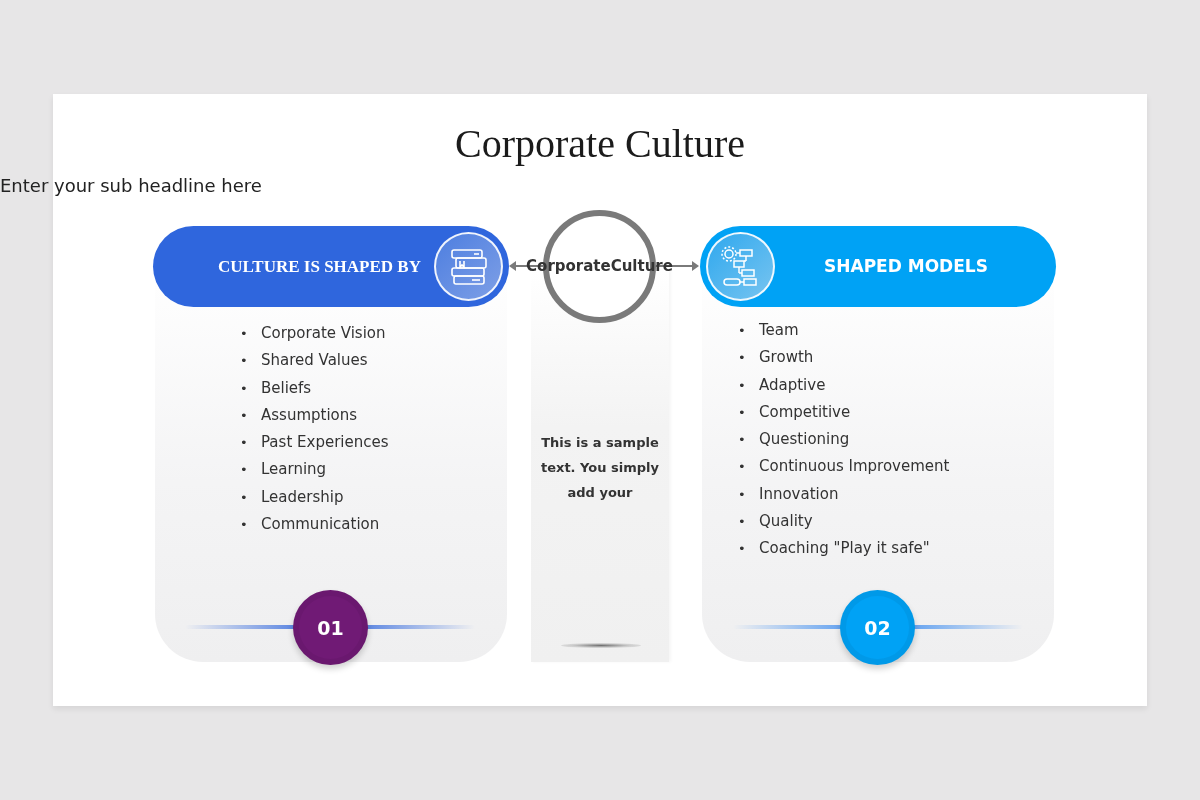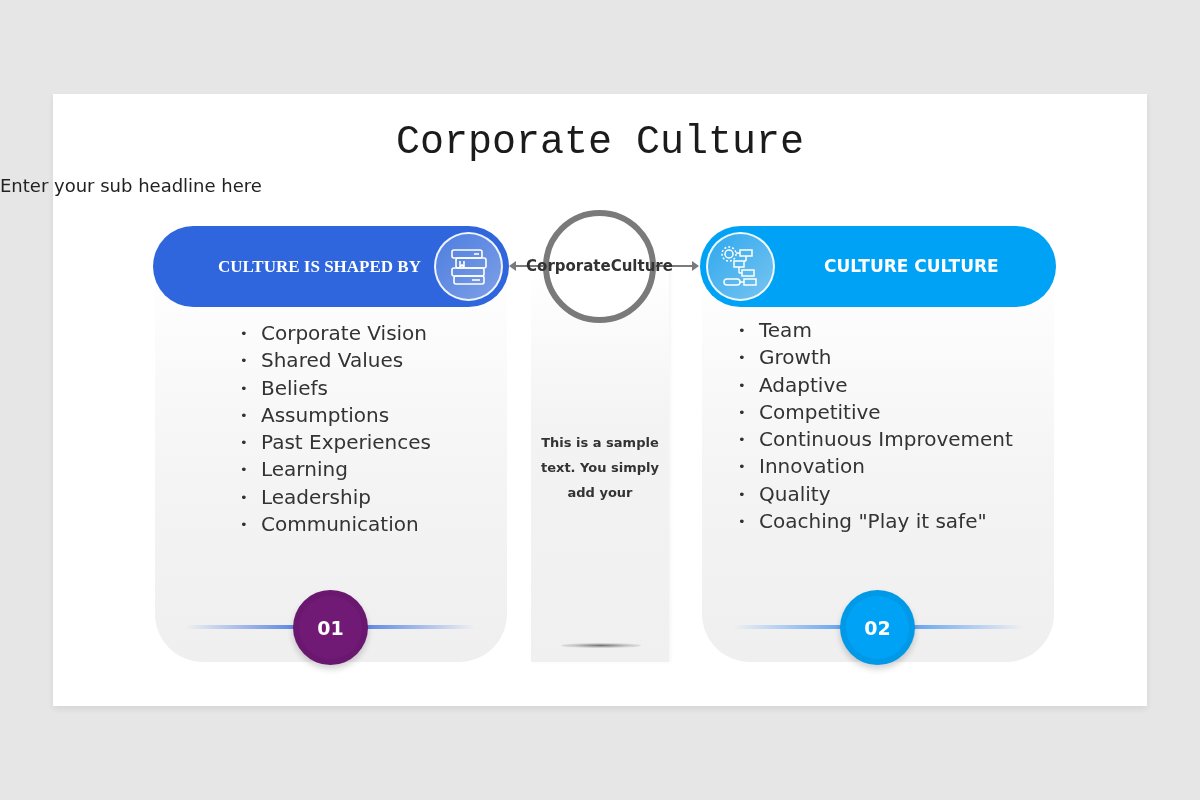--- a/index.html
+++ b/index.html
@@ -4,21 +4,21 @@
 <style>
   * { box-sizing: border-box; margin: 0; padding: 0; }
   html, body { width: 1200px; height: 800px; overflow: hidden; }
   body { background: #e7e6e7; font-family: "Liberation Sans", sans-serif; position: relative; }
   .slide {
     position: absolute; left: 53px; top: 94px; width: 1094px; height: 612px;
     background: #ffffff; box-shadow: 0 3px 6px rgba(0,0,0,0.08);
   }
   .title {
     position: absolute; left: 0; top: 120px; width: 1200px; text-align: center;
-    font-size: 40px; color: #1b1b1b; font-family: Liberation Mono, monospace; letter-spacing: 0px;
+    font-size: 40px; color: #1b1b1b; font-family: Liberation Serif, serif; letter-spacing: 0px;
     font-weight: normal;
   }
   .subtitle {
     position: absolute; left: 0; top: 175px; width: 1200px; text-align: left;
     font-size: 18px; color: #222; font-family: "DejaVu Sans", sans-serif;
   }
   .panel {
     position: absolute; top: 262px; width: 352px; height: 400px;
     border-radius: 0 0 48px 48px;
     background: linear-gradient(180deg, #ffffff 0%, #f4f4f5 55%, #efeff0 100%);
@@ -71,21 +71,21 @@
   .arrow.right { left: 656px; width: 37px; }
   .arrow.left::before {
     content: ""; position: absolute; left: -6px; top: -4px;
     border-right: 7px solid #7a7a7a; border-top: 5px solid transparent; border-bottom: 5px solid transparent;
   }
   .arrow.right::after {
     content: ""; position: absolute; right: -6px; top: -4px;
     border-left: 7px solid #7a7a7a; border-top: 5px solid transparent; border-bottom: 5px solid transparent;
   }
 
-  ul.items { position: absolute; list-style: none; font-size: 20px; color: #333; font-family: "DejaVu Sans", sans-serif; }
+  ul.items { position: absolute; list-style: none; font-size: 15px; color: #333; font-family: "DejaVu Sans", sans-serif; }
   ul.items li { height: 27.3px; line-height: 27.3px; position: relative; padding-left: 21px; }
   ul.items li::before {
     content: "•"; position: absolute; left: 0; top: 0; font-size: 13px; color: #333;
   }
   ul.items.left { left: 240px; top: 320px; }
   ul.items.right { left: 738px; top: 317px; }
 
   .num-line {
     position: absolute; top: 625px; height: 4px; width: 290px; border-radius: 2px;
   }
@@ -149,21 +149,21 @@
       <line x1="28" y1="12" x2="28" y2="17"></line>
         <line x1="26" y1="17" x2="28" y2="17"></line>
       <rect x="24" y="26" width="12" height="6"></rect>
       <line x1="21" y1="23" x2="21" y2="29"></line>
         <line x1="21" y1="29" x2="24" y2="29"></line>
       <rect x="6" y="35" width="16" height="6" rx="3"></rect>
       <rect x="26" y="35" width="12" height="6"></rect>
       <line x1="22" y1="38" x2="26" y2="38"></line>
     </svg>
   </div>
-  <span class="label">CULTURE CULTURE</span>
+  <span class="label">SHAPED MODELS</span>
 </div>
 
 <div class="center-circle">
   <span>Corporate</span>
   <span>Culture</span>
 </div>
 
 <ul class="items left">
   <li>Corporate Vision</li>
   <li>Shared Values</li>
@@ -173,20 +173,21 @@
   <li>Learning</li>
   <li>Leadership</li>
   <li>Communication</li>
 </ul>
 
 <ul class="items right">
   <li>Team</li>
   <li>Growth</li>
   <li>Adaptive</li>
   <li>Competitive</li>
+  <li>Questioning</li>
   <li>Continuous Improvement</li>
   <li>Innovation</li>
   <li>Quality</li>
   <li>Coaching "Play it safe"</li>
 </ul>
 
 <div class="num-line left"></div>
 <div class="num-line right"></div>
 <div class="num-badge left">01</div>
 <div class="num-badge right">02</div>

